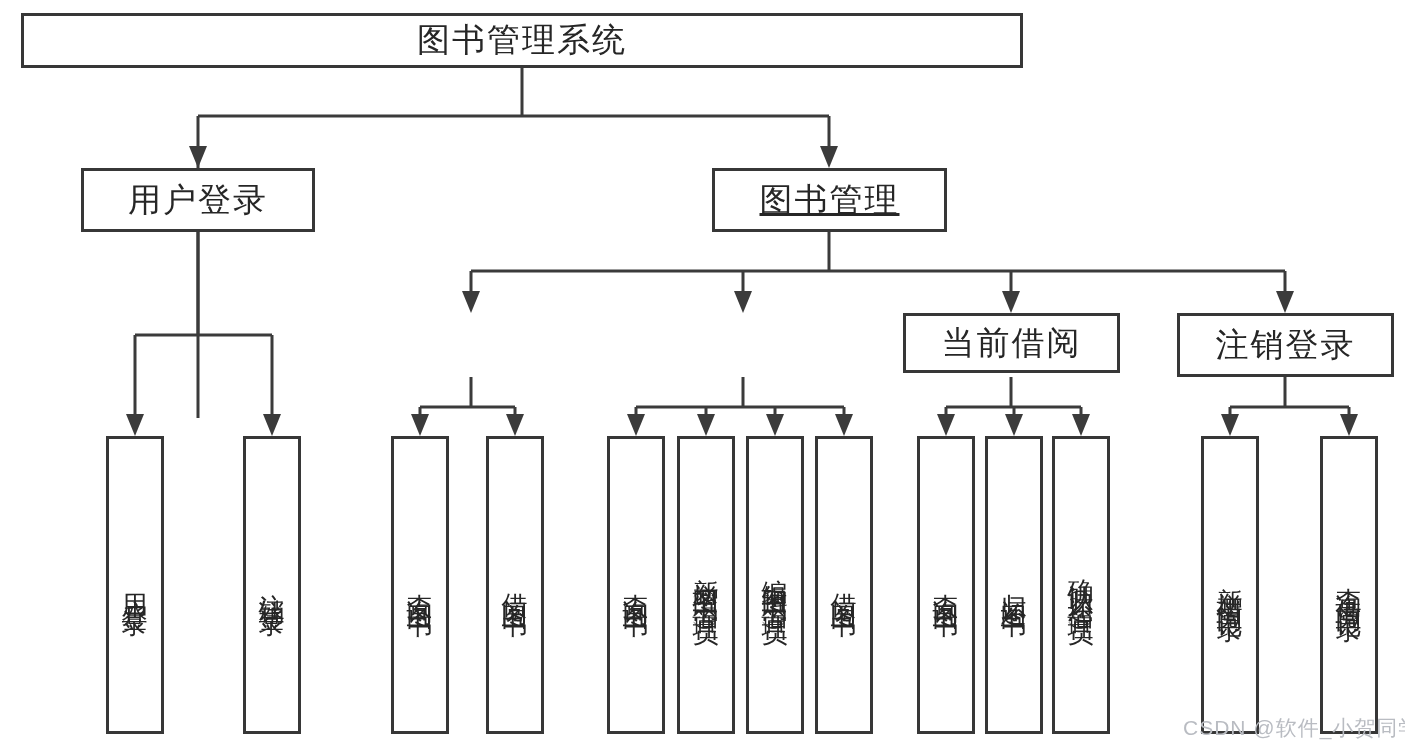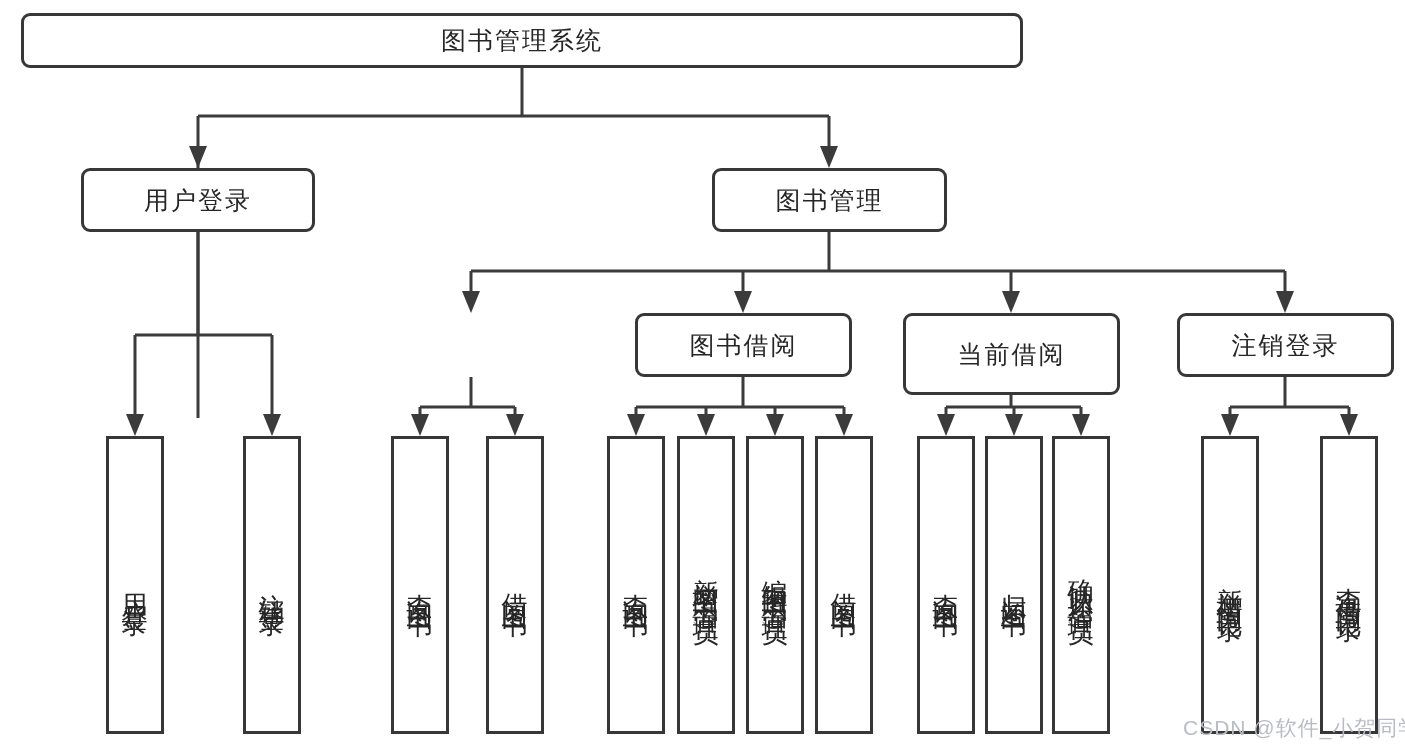--- a/index.html
+++ b/index.html
@@ -30,24 +30,23 @@
     box-sizing: border-box;
     border: 3px solid #373737;
     background: #ffffff;
     display: flex;
     align-items: center;
     justify-content: center;
     color: #262626;
     z-index: 2;
   }
   .node-h {
-    font-size: 25px;
+    font-size: 33px;
     letter-spacing: 2px;
     white-space: nowrap;
-    border-radius: 9px;
   }
   .node-v {
     writing-mode: vertical-rl;
     font-size: 26px;
     letter-spacing: 6px;
     line-height: 1;
     text-align: center;
   }
   .watermark {
     position: absolute;
@@ -94,24 +93,23 @@
       <polygon points="1005,414 1023,414 1014,436"></polygon>
       <polygon points="1072,414 1090,414 1081,436"></polygon>
       <polygon points="1221,414 1239,414 1230,436"></polygon>
       <polygon points="1340,414 1358,414 1349,436"></polygon>
     </g>
   </svg>
 
   <div class="node node-h" style="left:21px; top:13px; width:1002px; height:55px;">图书管理系统</div>
 
   <div class="node node-h" style="left:81px; top:168px; width:234px; height:64px;">用户登录</div>
-  <div class="node node-h" style="left:712px; top:168px; width:235px; height:64px;">图书管理</div>
+  <div class="node node-h" style="left:712px; top:168px; width:235px; height:64px;text-decoration:underline;">图书管理</div>
 
-  <div class="node node-h" style="left:635px; top:313px; width:217px; height:64px;">图书借阅</div>
-  <div class="node node-h" style="left:903px; top:313px; width:217px; height:82px;">当前借阅</div>
+  <div class="node node-h" style="left:903px; top:313px; width:217px; height:60px;">当前借阅</div>
   <div class="node node-h" style="left:1177px; top:313px; width:217px; height:64px;">注销登录</div>
 
   <div class="node node-v" style="left:106px; top:436px; width:58px; height:298px;">用户登录</div>
   <div class="node node-v" style="left:243px; top:436px; width:58px; height:298px;">注销登录</div>
 
   <div class="node node-v" style="left:391px; top:436px; width:58px; height:298px;">查询图书</div>
   <div class="node node-v" style="left:486px; top:436px; width:58px; height:298px;">借阅图书</div>
 
   <div class="node node-v" style="left:607px; top:436px; width:58px; height:298px;">查询图书</div>
   <div class="node node-v" style="left:677px; top:436px; width:58px; height:298px;">新增图书（管理员）</div>

